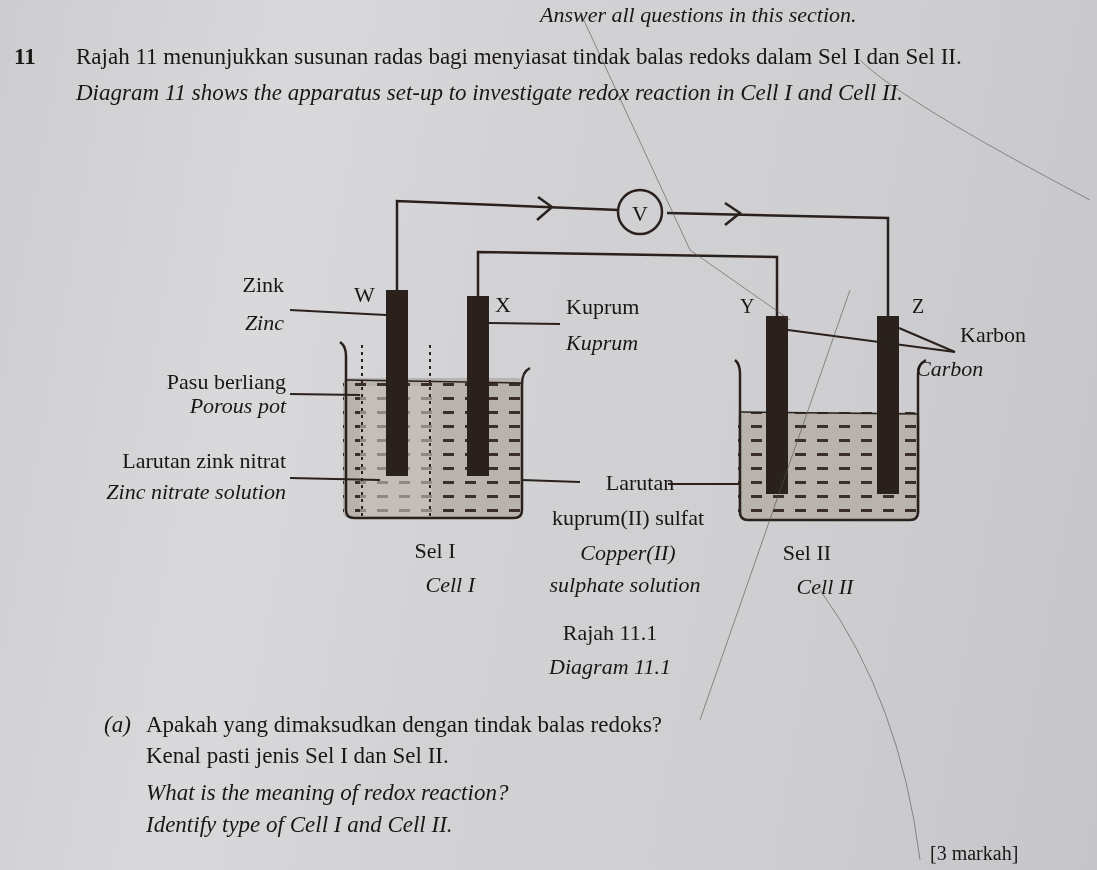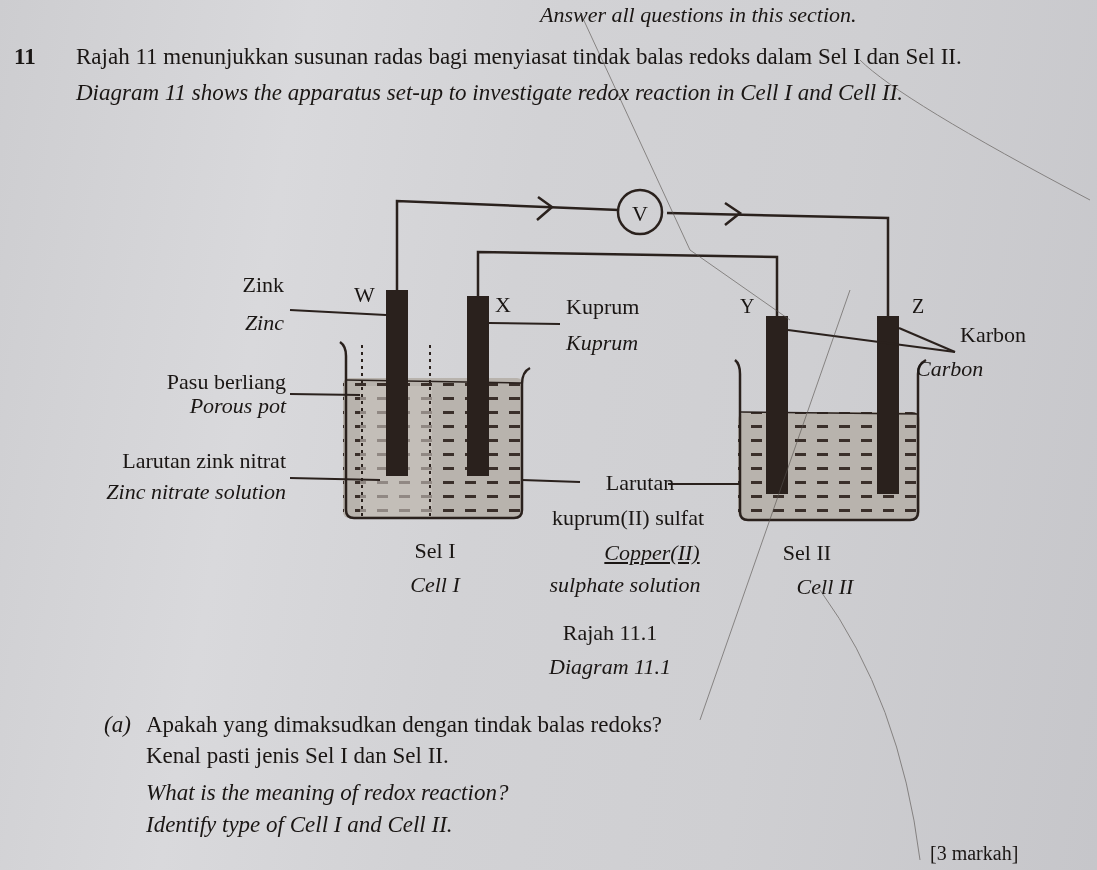--- a/index.html
+++ b/index.html
@@ -108,25 +108,25 @@
 <div class="abs sm" style="left:740px; top:295px;">Y</div>
 <div class="abs sm" style="left:912px; top:295px;">Z</div>
 
 <div class="abs lbl" style="left:566px; top:294px;">Kuprum</div>
 <div class="abs lbl it" style="left:566px; top:330px;">Kuprum</div>
 <div class="abs lbl" style="left:960px; top:322px;">Karbon</div>
 <div class="abs lbl it" style="left:916px; top:356px;">Carbon</div>
 
 <div class="abs lbl center" style="left:540px; top:470px; width:200px;">Larutan</div>
 <div class="abs lbl center" style="left:528px; top:505px; width:200px;">kuprum(II) sulfat</div>
-<div class="abs lbl center it" style="left:552px; top:540px; width:200px;text-decoration:underline;">Copper(II)</div>
+<div class="abs lbl center it" style="left:528px; top:540px; width:200px;">Copper(II)</div>
 <div class="abs lbl center it" style="left:515px; top:572px; width:220px;">sulphate solution</div>
 
 <div class="abs lbl center" style="left:395px; top:538px; width:80px;">Sel I</div>
-<div class="abs lbl center it" style="left:395px; top:572px; width:80px;">Cell I</div>
+<div class="abs lbl center it" style="left:395px; top:572px; width:80px;text-align:right;">Cell I</div>
 <div class="abs lbl center" style="left:767px; top:540px; width:80px;">Sel II</div>
 <div class="abs lbl center it" style="left:785px; top:574px; width:80px;">Cell II</div>
 
 <div class="abs lbl center" style="left:530px; top:620px; width:160px;">Rajah 11.1</div>
 <div class="abs lbl center it" style="left:530px; top:654px; width:160px;">Diagram 11.1</div>
 
 <div class="abs q it" style="left:104px; top:712px;">(a)</div>
 <div class="abs q" style="left:146px; top:712px;">Apakah yang dimaksudkan dengan tindak balas redoks?</div>
 <div class="abs q" style="left:146px; top:743px;">Kenal pasti jenis Sel I dan Sel II.</div>
 <div class="abs q it" style="left:146px; top:780px;">What is the meaning of redox reaction?</div>

